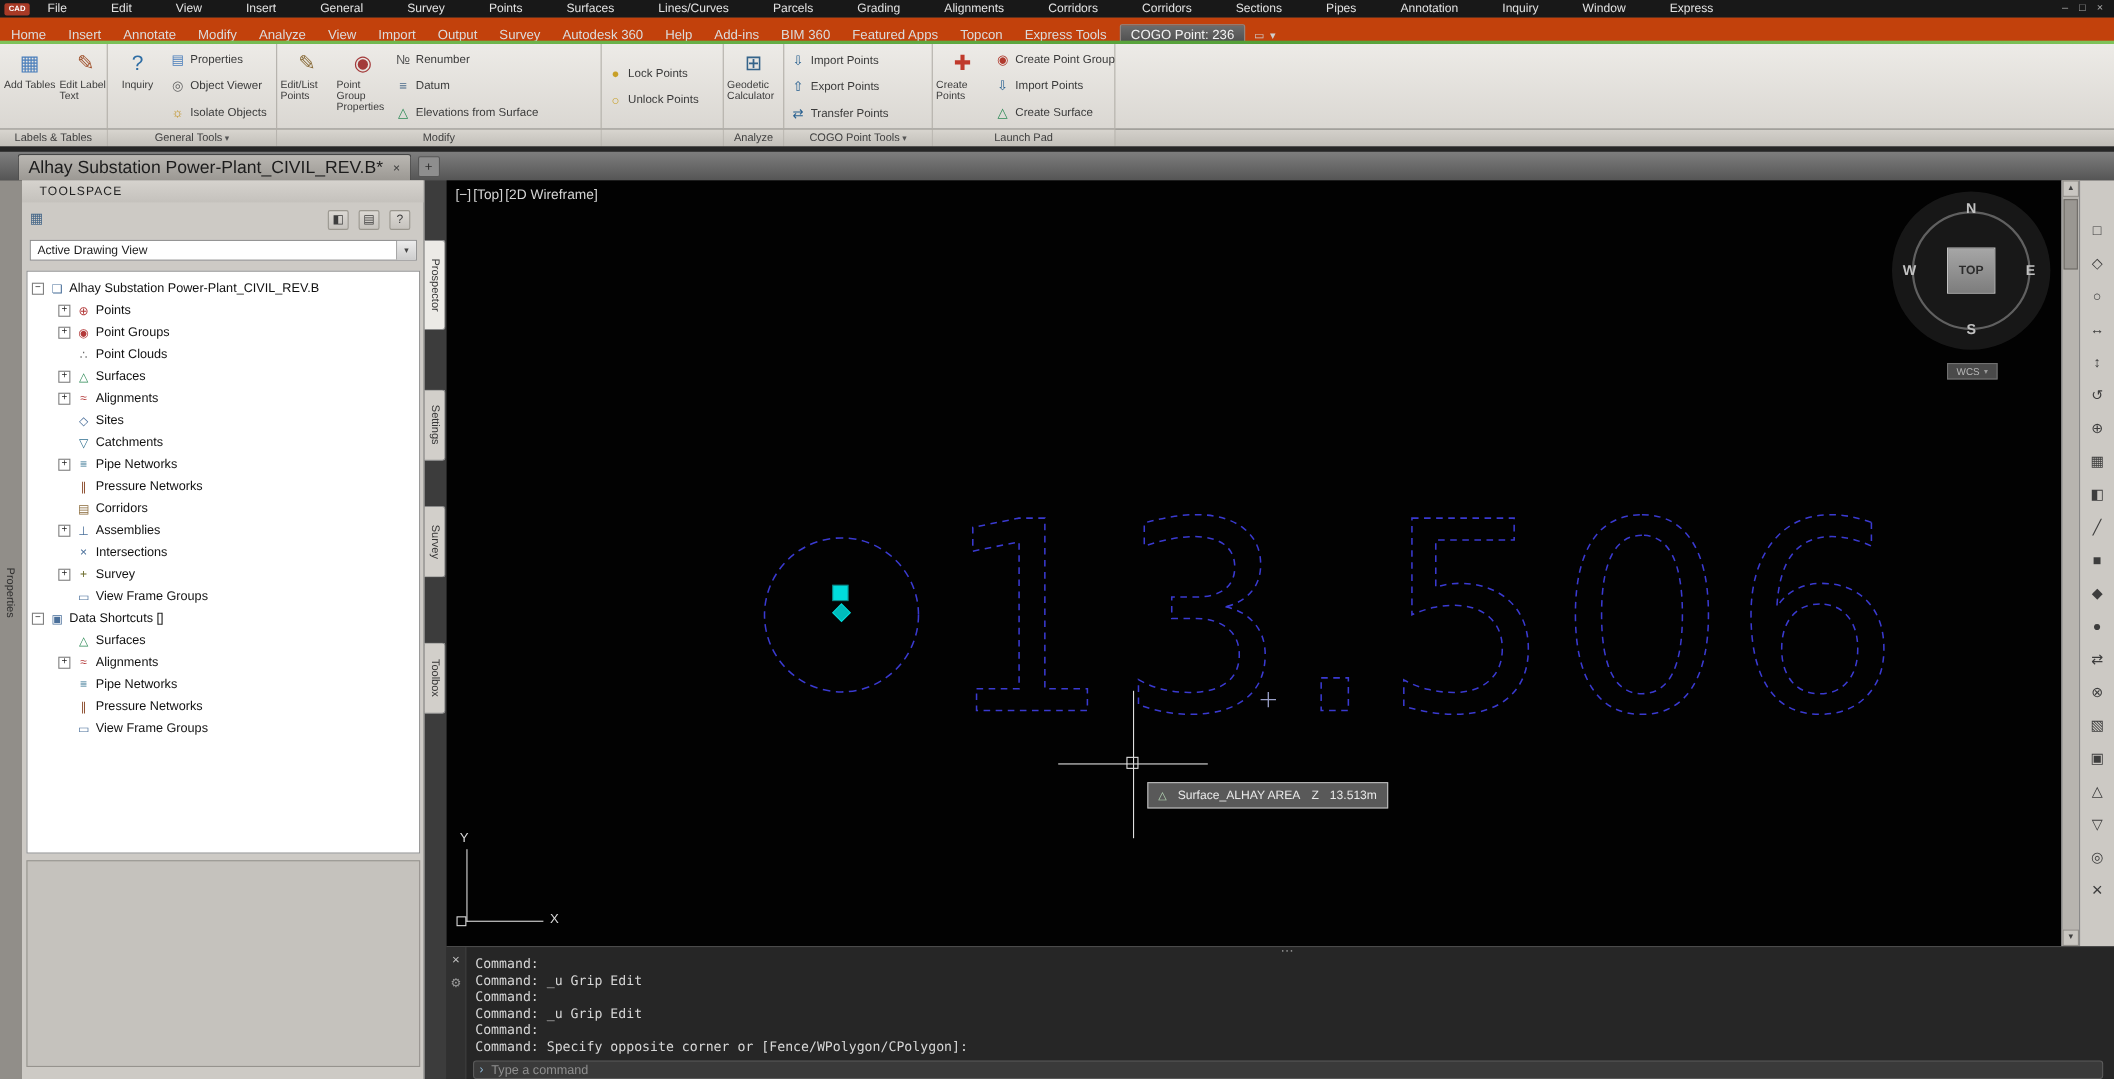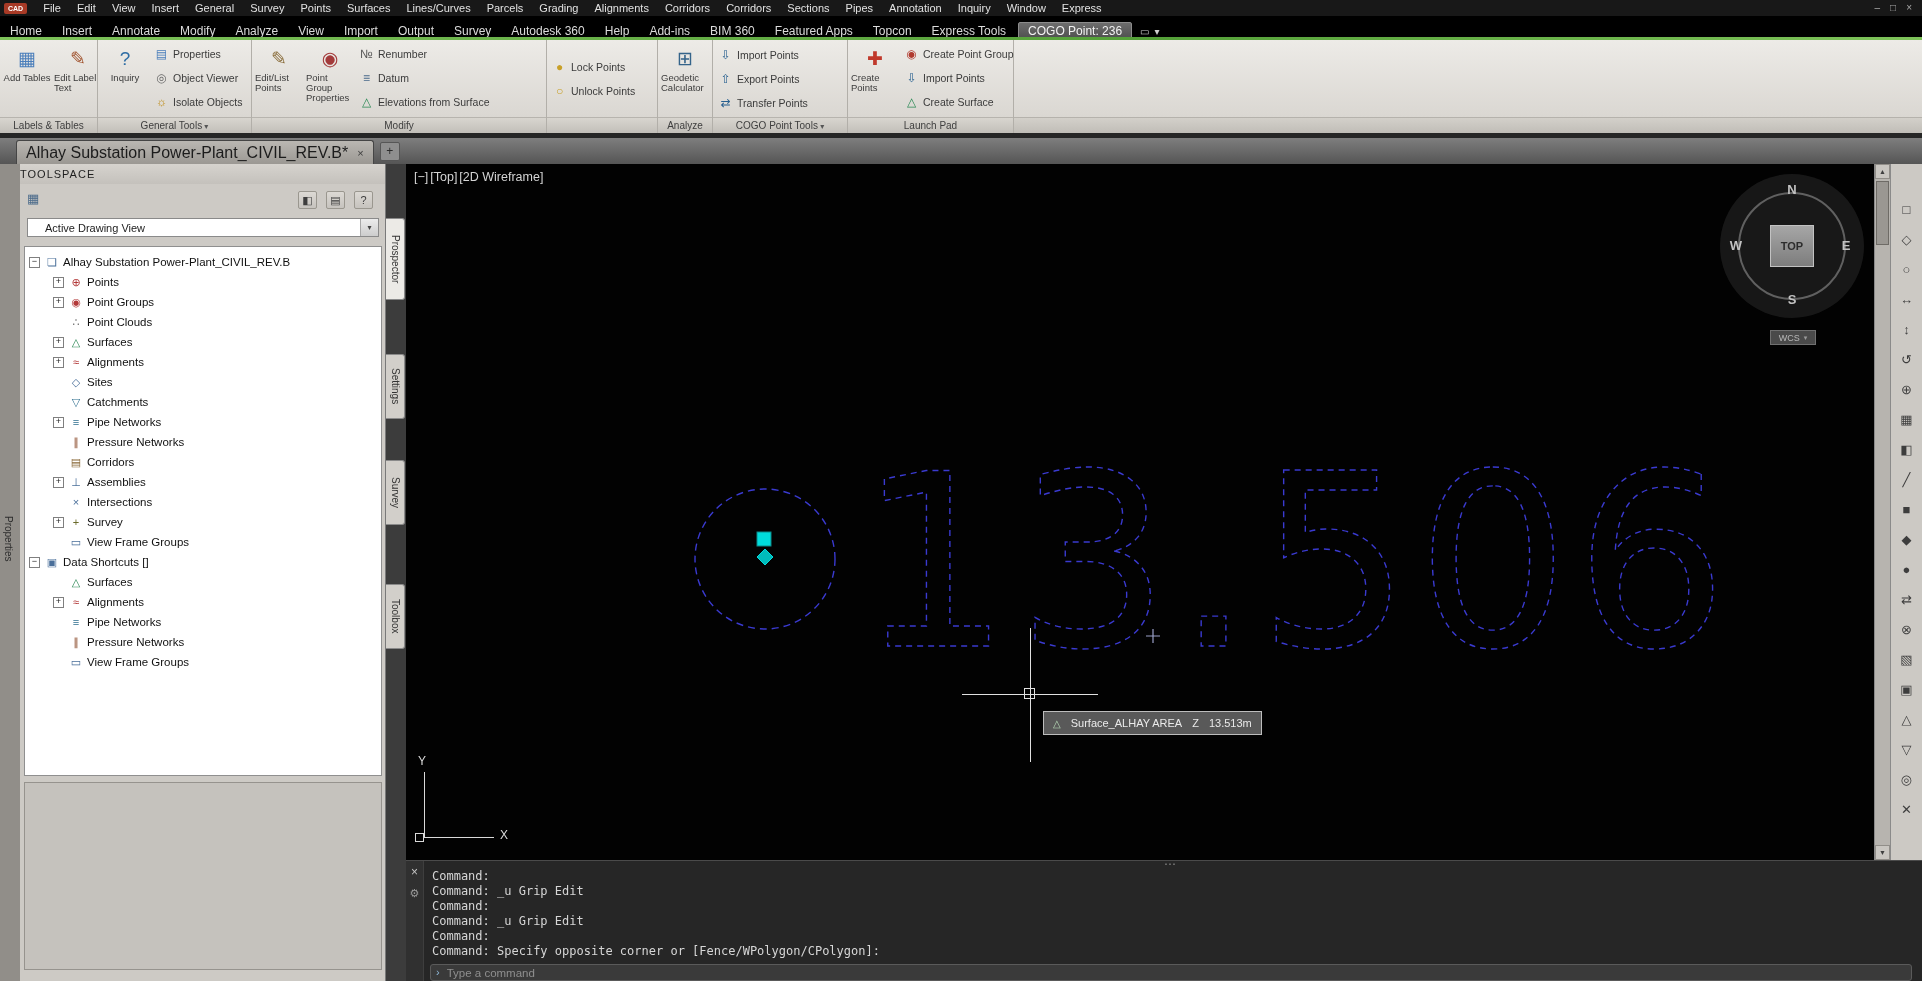--- a/index.html
+++ b/index.html
@@ -4,27 +4,27 @@
 <style>
   html,body{margin:0;padding:0;background:#3c3c3c;}
   #app{position:relative;width:1922px;height:981px;overflow:hidden;
        font-family:"Liberation Sans",sans-serif;background:#3c3c3c;}
 
   
   #menubar{position:absolute;left:0;top:0;width:1922px;height:16px;background:#181818;
            display:flex;align-items:center;}
   #app-logo{flex:none;margin:0 8px 0 4px;background:#a83a26;color:#fff;font-size:7px;
             font-weight:bold;padding:1px 4px;border-radius:2px;line-height:9px;}
-  #menu-items{display:flex;}
+  #menu-items{display:flex;gap:24px;}
   .menu-item{color:#e2e2e2;font-size:11px;line-height:16px;padding:0 8px;white-space:nowrap;}
   #win-controls{margin-left:auto;display:flex;gap:10px;padding-right:10px;}
   .win-btn{color:#a8a8a8;font-size:10px;line-height:16px;}
 
   
-  #ribbon-tabrow{position:absolute;left:0;top:16px;width:1922px;height:31px;background:#000000;
+  #ribbon-tabrow{position:absolute;left:0;top:16px;width:1922px;height:31px;background:#c2410c;
                  display:flex;align-items:center;}
   #rtabs{display:flex;}
   .rtab{color:#dcdcdc;font-size:12px;line-height:21px;padding:0 10px;white-space:nowrap;}
   #contextual-tab{margin-left:2px;background:linear-gradient(#6d6d6d,#4c4c4c);border:1px solid #8c8c8c;
                   border-radius:2px;color:#f2f2f2;font-size:12px;line-height:17px;padding:0 9px;white-space:nowrap;}
   #ribbon-opts{display:flex;align-items:center;gap:5px;margin-left:8px;color:#cfcfcf;font-size:10px;}
 
   
   #green-line{position:absolute;left:0;top:37px;width:1922px;height:3px;
               background:linear-gradient(90deg,#7ec35a,#54a038 60%,#7ec35a);}
@@ -62,29 +62,29 @@
 
   
   #props-strip{position:absolute;left:0;top:164px;width:20px;height:817px;background:#918e89;}
   #props-strip-label{position:absolute;left:3px;top:352px;writing-mode:vertical-rl;
                      font-size:10px;color:#2d2d2d;}
 
   
   #toolspace{position:absolute;left:20px;top:164px;width:366px;height:817px;background:#cdcac5;
              border-right:1px solid #7a7a7a;box-sizing:border-box;}
   #ts-title{height:20px;line-height:20px;background:linear-gradient(#d6d3ce,#c4c1bc);
-            font-size:11px;color:#1f1f1f;letter-spacing:1px;}
+            font-size:11px;color:#1f1f1f;padding-left:16px;letter-spacing:1px;}
   #ts-iconrow{position:absolute;left:0;top:24px;width:100%;height:24px;}
   #ts-display-icon{position:absolute;left:7px;top:3px;font-size:13px;color:#4a6a8a;}
   #ts-right-icons{position:absolute;right:12px;top:3px;display:flex;gap:9px;}
   .ts-hicon{width:17px;height:16px;font-size:11px;line-height:16px;text-align:center;color:#3d3d3d;
             background:linear-gradient(#dcd9d4,#c6c3be);border:1px solid #9a978f;border-radius:2px;}
   #ts-combo{position:absolute;left:7px;top:54px;width:352px;height:19px;background:#fff;
             border:1px solid #8a8a8a;box-sizing:border-box;display:flex;align-items:center;}
-  #ts-combo-value{flex:1;font-size:11px;color:#222;padding-left:17px;}
+  #ts-combo-value{flex:1;font-size:11px;color:#222;padding-left:6px;}
   #ts-combo-caret{width:17px;height:100%;border-left:1px solid #a8a8a8;
                   background:linear-gradient(#ececec,#cdcdcd);font-size:8px;color:#444;
                   display:flex;align-items:center;justify-content:center;}
   #ts-tree{position:absolute;left:4px;top:82px;width:358px;height:530px;background:#ffffff;
            border:1px solid #8f8f8f;box-sizing:border-box;overflow:hidden;padding-top:5px;}
   .trow{display:flex;align-items:center;height:20px;white-space:nowrap;}
   .texp{width:9px;height:9px;border:1px solid #7f7f7f;background:#fff;font-size:9px;line-height:7px;
         text-align:center;margin-right:4px;flex:none;color:#222;}
   .texp-spacer{width:15px;flex:none;}
   .ticon{width:16px;font-size:11px;text-align:center;margin-right:3px;flex:none;}

